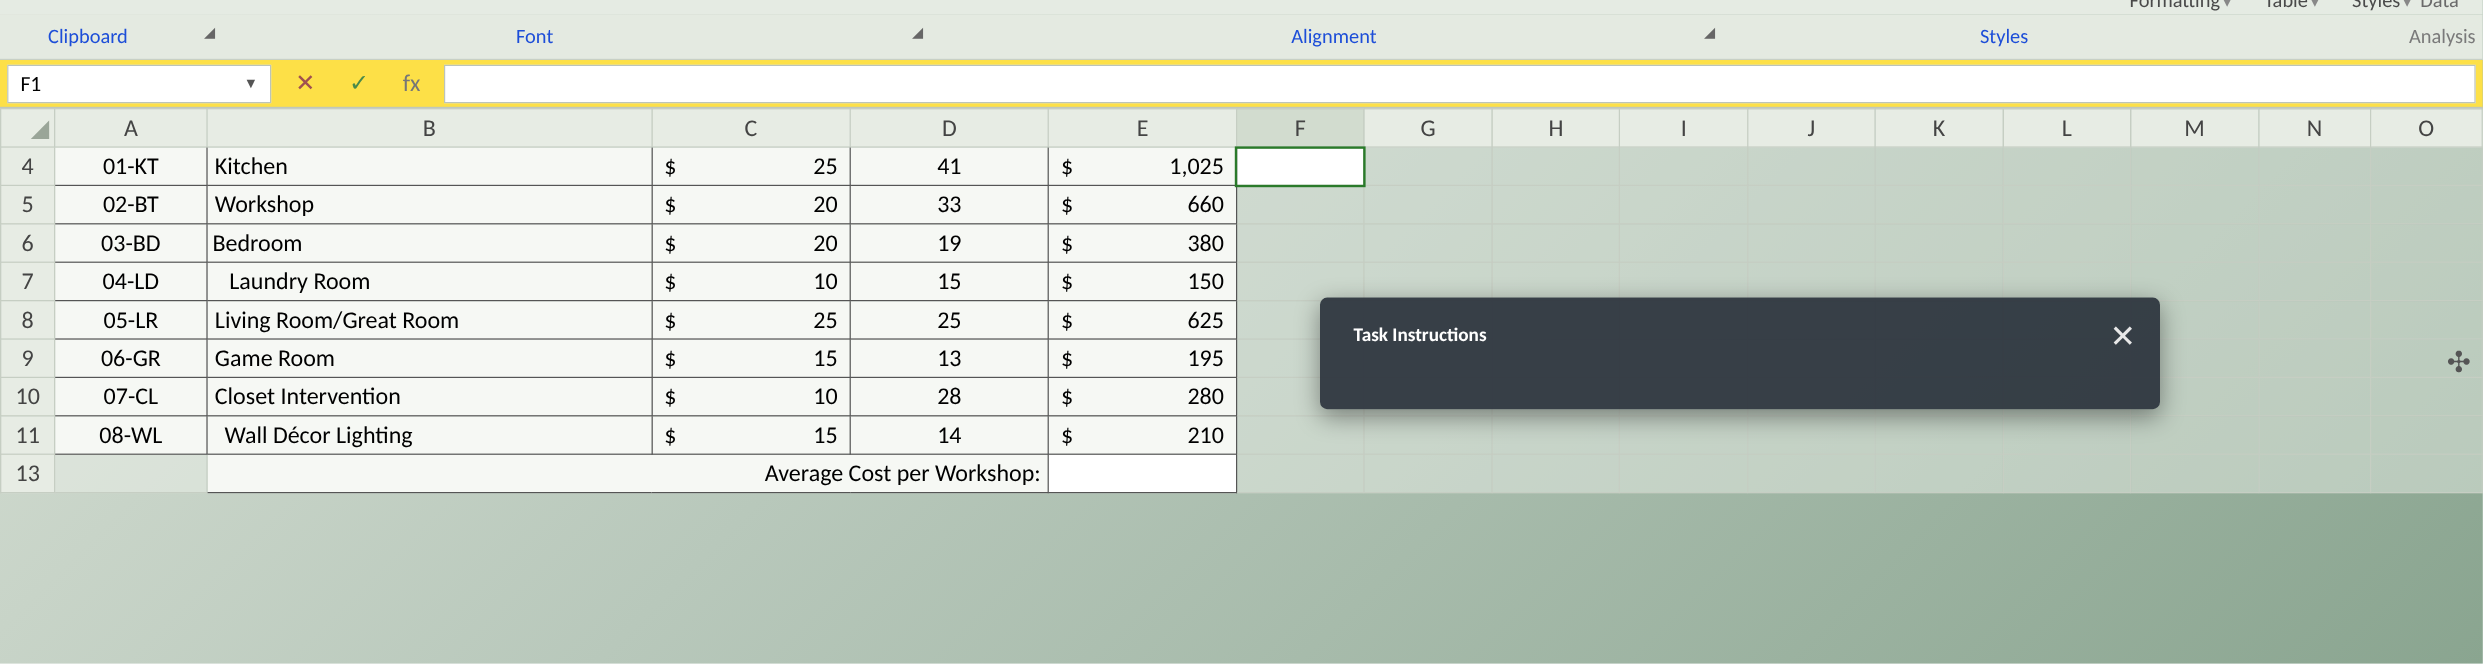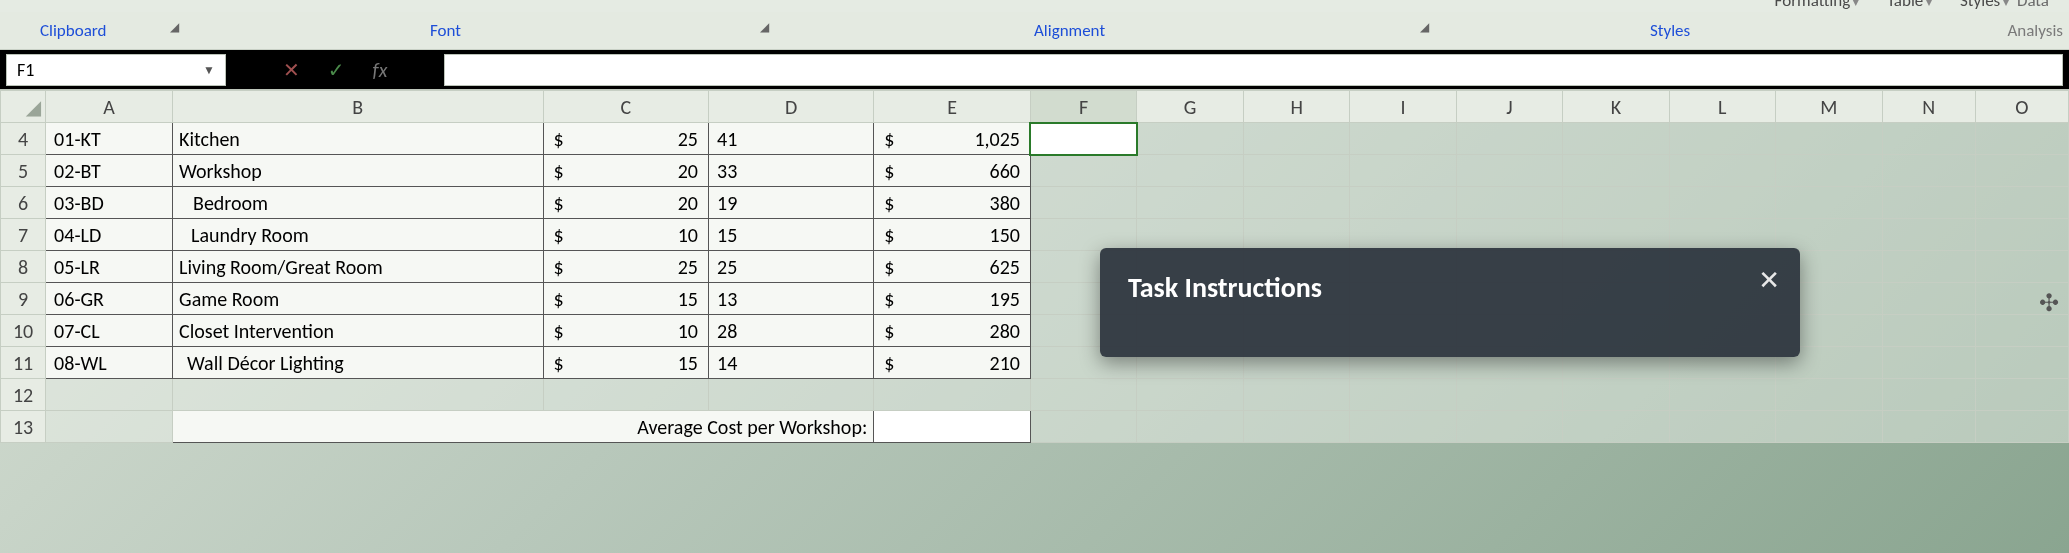--- a/index.html
+++ b/index.html
@@ -46,25 +46,24 @@
     display: flex;
     gap: 28px;
     font-size: 17px;
     color: #4a4a4a;
   }
   .ribbon-right-buttons span::after { content: " ▾"; font-size: 12px; color: #888; }
 
   
   .formula-bar {
     height: 40px;
-    background: #000000;
+    background: #fde047;
     border-bottom: 1px solid #bfc7bc;
     display: flex;
     align-items: center;
-    gap: 37px;
   }
   .name-box {
     width: 220px;
     height: 32px;
     margin: 4px 0 4px 6px;
     background: #fff;
     border: 1px solid #bcc4b9;
     display: flex;
     align-items: center;
     padding: 0 10px;
@@ -120,21 +119,21 @@
 
   
   .data-cell {
     border: 1px solid #555 !important;
     background: #f6f8f4;
     padding: 0 8px;
   }
   .currency-cell { padding-left: 10px; padding-right: 10px; }
   .currency-cell span.sym { float: left; }
   .currency-cell span.val { float: right; }
-  .center { }
+  .center { text-align: center; }
   .empty-light { background: rgba(240,244,238,0.45); }
 
   .avg-label-cell {
     border: 1px solid #555 !important;
     background: #f6f8f4;
     text-align: right;
     padding-right: 6px;
   }
   .avg-val-cell {
     border: 1px solid #555 !important;
@@ -147,21 +146,21 @@
     top: 158px;
     left: 1100px;
     width: 700px;
     background: rgba(42,50,60,0.92);
     color: #fff;
     border-radius: 6px;
     padding: 22px 28px 28px 28px;
     box-shadow: 0 6px 20px rgba(0,0,0,0.4);
   }
   .task-popup h3 {
-    font-size: 28px;
+    font-size: 16px;
     font-weight: 600;
     margin-bottom: 24px;
   }
   .task-popup .close {
     position: absolute;
     top: 16px;
     right: 20px;
     font-size: 26px;
     color: #e8e8e8;
     cursor: pointer;
@@ -185,21 +184,21 @@
 
 <div class="ribbon-top"></div>
 
 <div class="ribbon-groups">
   <span class="ribbon-group-label" style="left:40px">Clipboard</span>
   <span class="dialog-launcher" style="left:170px">◢</span>
 
   <span class="ribbon-group-label" style="left:430px">Font</span>
   <span class="dialog-launcher" style="left:760px">◢</span>
 
-  <span class="ribbon-group-label" style="left:1034px">Alignment</span>
+  <span class="ribbon-group-label" style="left:1076px">Alignment</span>
   <span class="dialog-launcher" style="left:1420px">◢</span>
 
   <span class="ribbon-group-label" style="left:1650px">Styles</span>
 
   <div class="ribbon-right-buttons" style="top:-22px; right:60px">
     <span>Formatting</span>
     <span>Table</span>
     <span>Styles</span>
   </div>
   <span class="ribbon-group-label" style="right:20px; left:auto; top:-22px; color:#6a6a6a">Data</span>
@@ -207,21 +206,21 @@
 </div>
 
 <div class="formula-bar">
   <div class="name-box">
     <span>F1</span>
     <span class="caret">▼</span>
   </div>
   <div class="fn-buttons">
     <span style="color:#a05050">✕</span>
     <span class="ok">✓</span>
-    <span style="font-style:italic">fx</span>
+    <span style="">fx</span>
   </div>
   <div class="formula-input"></div>
 </div>
 
 <div class="grid-wrap">
   <table>
     <colgroup>
       <col style="width:46px">
       <col style="width:130px">
       <col style="width:380px">
@@ -304,21 +303,21 @@
           <td class="empty-light"></td>
           <td class="empty-light"></td>
           <td class="empty-light"></td>
           <td class="empty-light"></td>
           <td class="empty-light"></td>
           <td class="empty-light"></td>
         </tr>
         <tr>
           <td class="row-header">6</td>
       <td class="data-cell center">03-BD</td>
-      <td class="data-cell" style="padding-left:20px">Bedroom</td>
+      <td class="data-cell" style="padding-left:4px">Bedroom</td>
       <td class="data-cell currency-cell">
             <span class="sym">$</span>
             <span class="val">20</span>
           </td>
       <td class="data-cell center">19</td>
       <td class="data-cell currency-cell">
             <span class="sym">$</span>
             <span class="val">380</span>
           </td>
           <td class="empty-light"></td>
@@ -434,38 +433,20 @@
       <td class="data-cell" style="padding-left:14px">Wall Décor Lighting</td>
       <td class="data-cell currency-cell">
             <span class="sym">$</span>
             <span class="val">15</span>
           </td>
       <td class="data-cell center">14</td>
       <td class="data-cell currency-cell">
             <span class="sym">$</span>
             <span class="val">210</span>
           </td>
-          <td class="empty-light"></td>
-          <td class="empty-light"></td>
-          <td class="empty-light"></td>
-          <td class="empty-light"></td>
-          <td class="empty-light"></td>
-          <td class="empty-light"></td>
-          <td class="empty-light"></td>
-          <td class="empty-light"></td>
-          <td class="empty-light"></td>
-          <td class="empty-light"></td>
-        </tr>
-        <tr>
-          <td class="row-header">12</td>
-          <td class="empty-light"></td>
-          <td class="empty-light"></td>
-          <td class="empty-light"></td>
-          <td class="empty-light"></td>
-          <td class="empty-light"></td>
           <td class="empty-light"></td>
           <td class="empty-light"></td>
           <td class="empty-light"></td>
           <td class="empty-light"></td>
           <td class="empty-light"></td>
           <td class="empty-light"></td>
           <td class="empty-light"></td>
           <td class="empty-light"></td>
           <td class="empty-light"></td>
           <td class="empty-light"></td>

